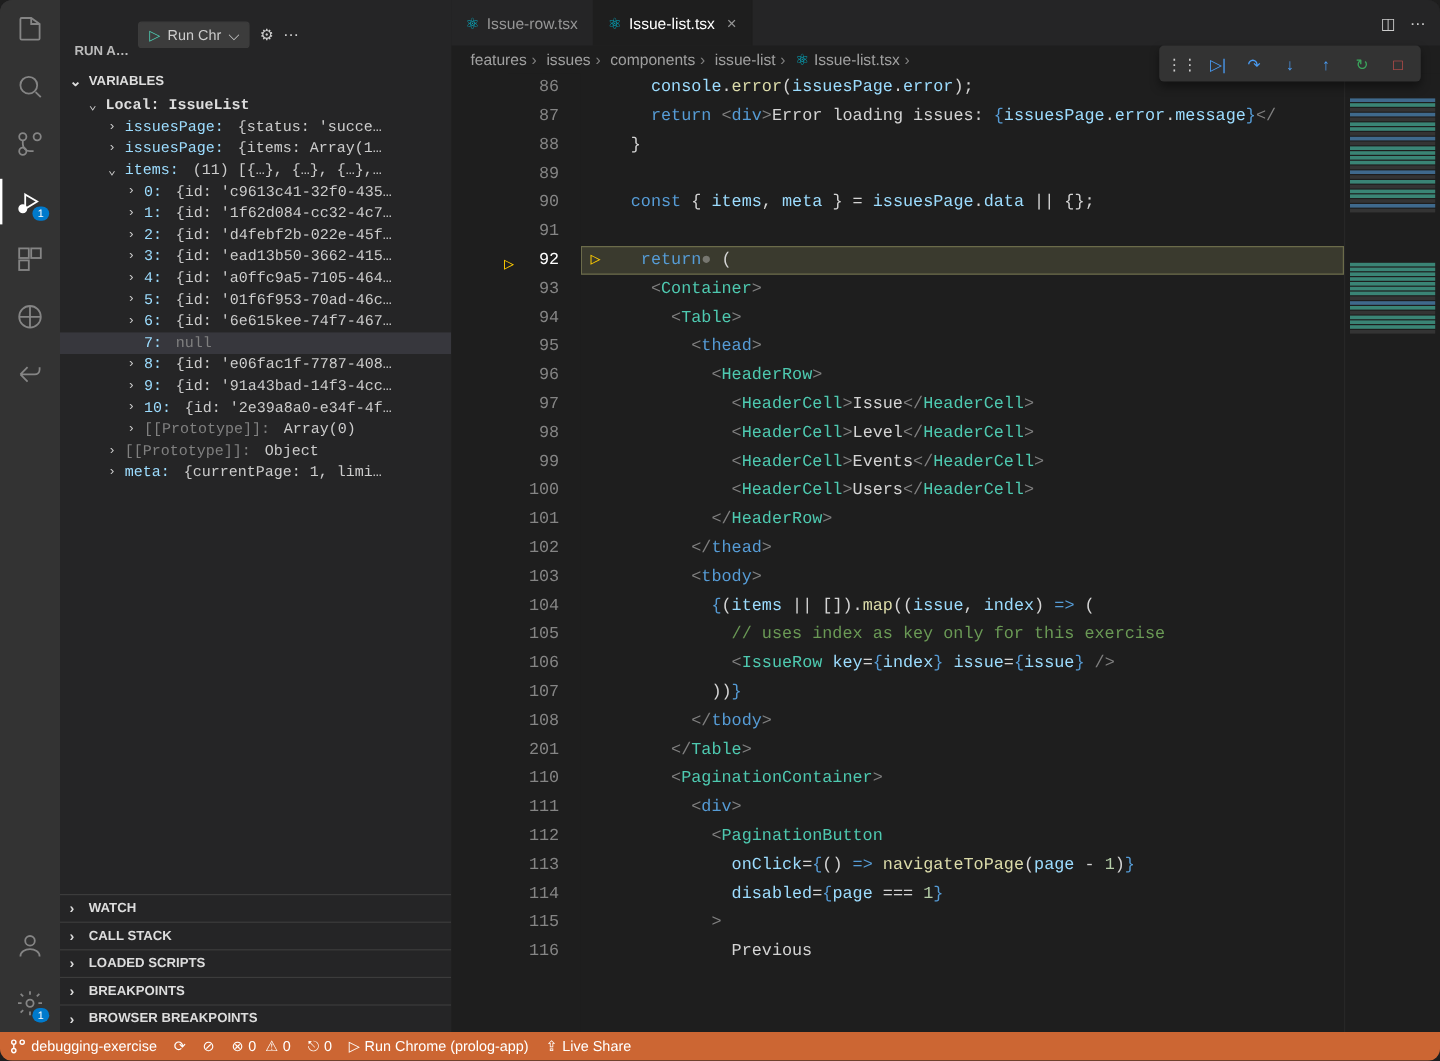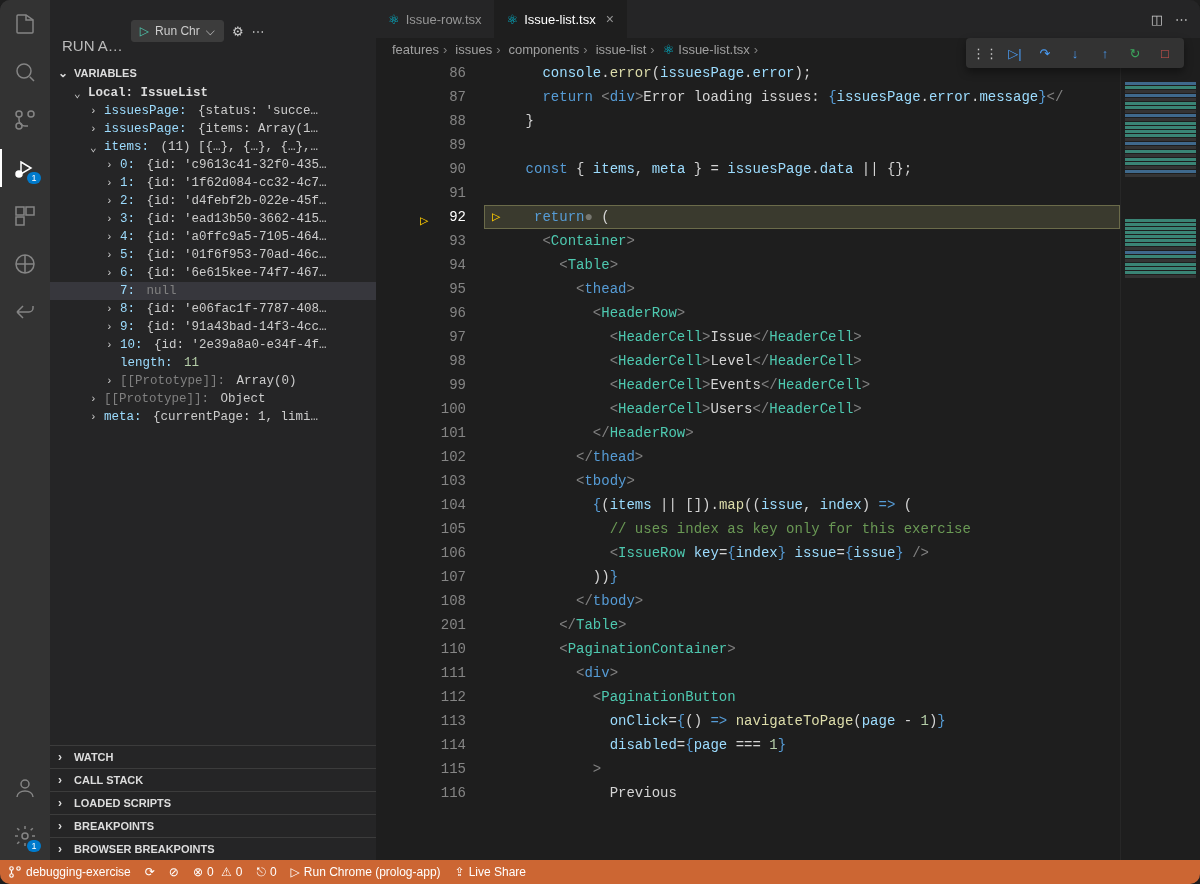--- a/index.html
+++ b/index.html
@@ -13,21 +13,21 @@
 .ticon { width: 16px; height: 16px; display: inline-flex; align-items: center; justify-content: center; }
 .body-area { flex: 1; display: flex; min-height: 0; }
 .activity-bar { width: 50px; background: #333333; display: flex; flex-direction: column; align-items: center; padding-top: 10px; gap: 20px; position: relative; }
 .ab-icon { width: 28px; height: 28px; display: flex; align-items: center; justify-content: center; color: #858585; cursor: pointer; position: relative; }
 .ab-icon.active { color: #ffffff; }
 .ab-icon.active::before { content: ''; position: absolute; left: -11px; top: -5px; bottom: -5px; width: 2px; background: #fff; }
 .ab-bottom { margin-top: auto; margin-bottom: 10px; display: flex; flex-direction: column; gap: 20px; align-items: center; }
 .badge { position: absolute; bottom: -2px; right: -2px; background: #007acc; color: #fff; border-radius: 8px; font-size: 9px; padding: 1px 4px; min-width: 14px; text-align: center; }
 .sidebar { width: 326px; background: #252526; display: flex; flex-direction: column; overflow: hidden; }
 .sidebar-header { display: flex; align-items: center; padding: 8px 12px; gap: 8px; }
-.run-label { font-size: 15px; color: #bbb; font-weight: 400; margin-top: 29px; }
+.run-label { font-size: 11px; color: #bbb; font-weight: 700; margin-top: 29px; }
 .run-dropdown { background: #3c3c3c; border: 1px solid #3c3c3c; color: #ccc; padding: 3px 8px; display: flex; align-items: center; gap: 6px; border-radius: 3px; font-size: 12px; }
 .play-btn { color: #4ec9b0; }
 .gear { color: #ccc; }
 .dots { color: #ccc; }
 .section-hdr { padding: 4px 8px; font-size: 11px; font-weight: 700; color: #ddd; display: flex; align-items: center; gap: 4px; cursor: pointer; }
 .section-hdr .chev { font-size: 12px; width: 12px; display: inline-block; }
 .variables { flex: 1; overflow-y: auto; font-family: Menlo, Monaco, "Courier New", monospace; font-size: 12.5px; }
 .var-row { padding: 2px 0 2px 12px; white-space: nowrap; overflow: hidden; text-overflow: ellipsis; display: flex; align-items: center; gap: 2px; }
 .var-row .chev { width: 12px; color: #ccc; font-size: 11px; display: inline-block; }
 .var-row.highlighted { background: #37373d; }
@@ -190,24 +190,20 @@
             <div class="var-row indent-3"><span class="chev">›</span><span class="var-name">3:</span>&nbsp;<span class="var-val" style="color:">{id: 'ead13b50-3662-415…</span></div>
             <div class="var-row indent-3"><span class="chev">›</span><span class="var-name">4:</span>&nbsp;<span class="var-val" style="color:">{id: 'a0ffc9a5-7105-464…</span></div>
             <div class="var-row indent-3"><span class="chev">›</span><span class="var-name">5:</span>&nbsp;<span class="var-val" style="color:">{id: '01f6f953-70ad-46c…</span></div>
             <div class="var-row indent-3"><span class="chev">›</span><span class="var-name">6:</span>&nbsp;<span class="var-val" style="color:">{id: '6e615kee-74f7-467…</span></div>
             <div class="var-row indent-3 highlighted"><span class="chev"></span><span class="var-name">7:</span>&nbsp;<span class="var-val" style="color:#808080">null</span></div>
             <div class="var-row indent-3"><span class="chev">›</span><span class="var-name">8:</span>&nbsp;<span class="var-val" style="color:">{id: 'e06fac1f-7787-408…</span></div>
             <div class="var-row indent-3"><span class="chev">›</span><span class="var-name">9:</span>&nbsp;<span class="var-val" style="color:">{id: '91a43bad-14f3-4cc…</span></div>
             <div class="var-row indent-3"><span class="chev">›</span><span class="var-name">10:</span>&nbsp;<span class="var-val" style="color:">{id: '2e39a8a0-e34f-4f…</span></div>
           </div>
         <div class="var-row indent-3">
-          <span class="chev"></span>
-          <span class="var-name">length:</span>&nbsp;<span style="color:#b5cea8">11</span>
-        </div>
-        <div class="var-row indent-3">
           <span class="chev">›</span>
           <span class="var-name proto">[[Prototype]]:</span>&nbsp;<span class="var-val">Array(0)</span>
         </div>
         <div class="var-row indent-2">
           <span class="chev">›</span>
           <span class="var-name proto">[[Prototype]]:</span>&nbsp;<span class="var-val">Object</span>
         </div>
         <div class="var-row indent-2">
           <span class="chev">›</span>
           <span class="var-name">meta:</span>&nbsp;<span class="var-val">{currentPage: 1, limi…</span>

